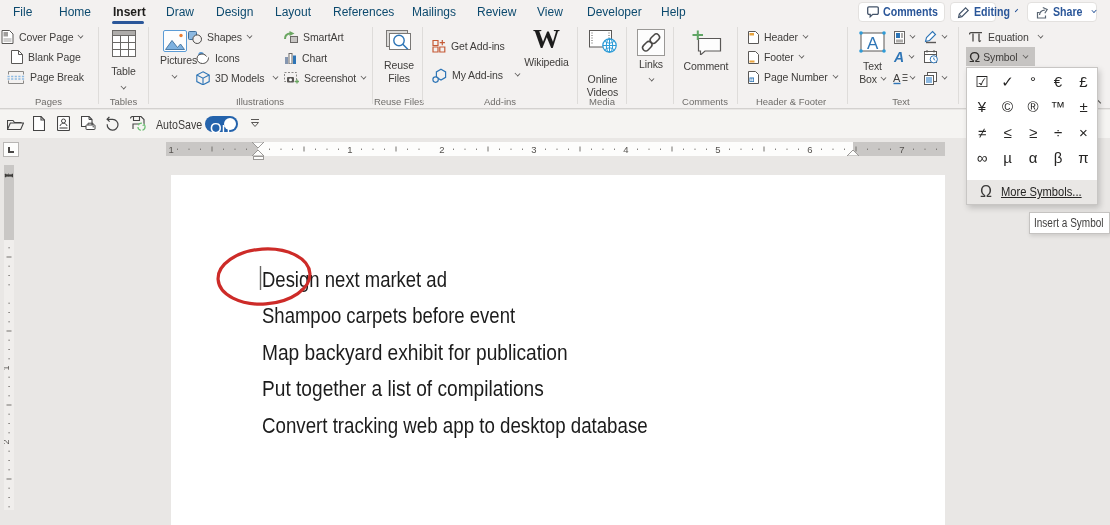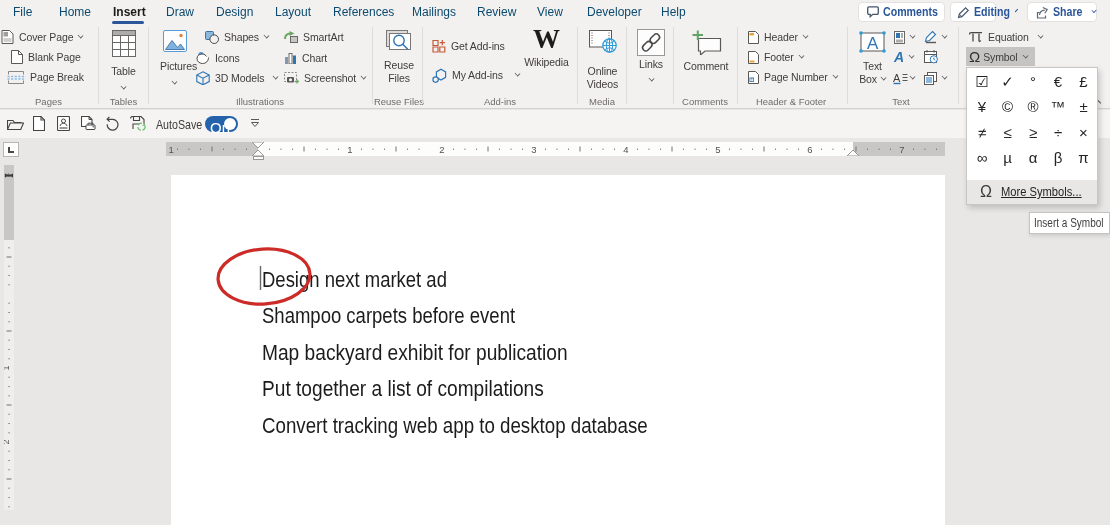--- a/index.html
+++ b/index.html
@@ -125,24 +125,24 @@
   </div>
   <div class="gl" style="left:103px;width:41px">Tables</div>
   <div class="sep" style="left:148px"></div>
 
   <div class="big" style="left:160px;top:6px;width:29px">
     <svg width="24" height="22">
           <rect x=".5" y=".5" width="23" height="21" rx="1.5" fill="#fdfdfd" stroke="#5b9bd5"></rect>
           <circle cx="18" cy="5.5" r="1.7" fill="#ed7d31"></circle>
           <path d="M2.5 19.5l6.5-9 5.5 7 3-3.5 4 5.5z" fill="#7fb2e0" stroke="#41719c" stroke-width=".9"></path>
         </svg>
-    <div style="margin-top:6px">Pictures</div>
+    <div style="">Pictures</div>
     <div style="margin-top:2px"><i class="cv" style="margin:0"></i></div>
   </div>
-  <div class="it" style="left:205px;top:4px">
+  <div class="it" style="left:188px;top:4px">
     <svg width="14" height="13">
           <rect x=".5" y=".5" width="8" height="8" rx="1" fill="#8cb8e0" stroke="#41719c"></rect>
           <circle cx="9.2" cy="8.2" r="4.3" fill="#f3f1f0" stroke="#4a4846"></circle>
         </svg>
     <span class="tx">Shapes</span>
         <i class="cv"></i>
   </div>
   <div class="it" style="left:196px;top:24.5px">
     <svg width="14" height="13">
           <path d="M3.5 5.5C1.5 4.5 2 1.5 4.5 1c2-.4 3.5 1 3.5 3" fill="#5b9bd5"></path>
@@ -222,21 +222,21 @@
   <div class="sep" style="left:577px"></div>
 
   <div class="big" style="left:586px;top:6px;width:33px">
     <svg width="28" height="23">
           <rect x=".5" y=".5" width="22" height="16.5" fill="#fff" stroke="#5a5856"></rect>
           <path d="M3 2.5v1M3 5v1M3 7.5v1M3 10v1M3 12.5v1M20 2.5v1M20 5v1M20 7.5v1M20 10v1M20 12.5v1" stroke="#5a5856"></path>
           <circle cx="20.5" cy="15.5" r="6.7" fill="#fff" stroke="#2b9bd7" stroke-width="1.2"></circle>
           <path d="M13.8 15.5h13.4M20.5 8.8v13.4M15.8 11.2c3 2.5 6.5 2.5 9.4 0M15.8 19.8c3-2.5 6.5-2.5 9.4 0" fill="none" stroke="#2b9bd7" stroke-width="1"></path>
           <ellipse cx="20.5" cy="15.5" rx="3.2" ry="6.7" fill="none" stroke="#2b9bd7" stroke-width="1"></ellipse>
         </svg>
-    <div style="margin-top:10px;line-height:13px">Online<br>Videos</div>
+    <div style="margin-top:18px;line-height:13px">Online<br>Videos</div>
   </div>
   <div class="gl" style="left:586px;width:32px">Media</div>
   <div class="sep" style="left:626px"></div>
 
   <div class="big" style="left:637px;top:5px;width:28px">
     <svg width="28" height="27">
           <rect x=".5" y=".5" width="27" height="26" fill="#fdfdfd" stroke="#9a9896"></rect>
           <g transform="rotate(-45 14 13.5)">
             <rect x="3.5" y="10.3" width="10.5" height="6.4" rx="3.2" fill="none" stroke="#4a4846" stroke-width="1.5"></rect>
             <rect x="14.2" y="10.3" width="10.5" height="6.4" rx="3.2" fill="none" stroke="#4a4846" stroke-width="1.5"></rect>

